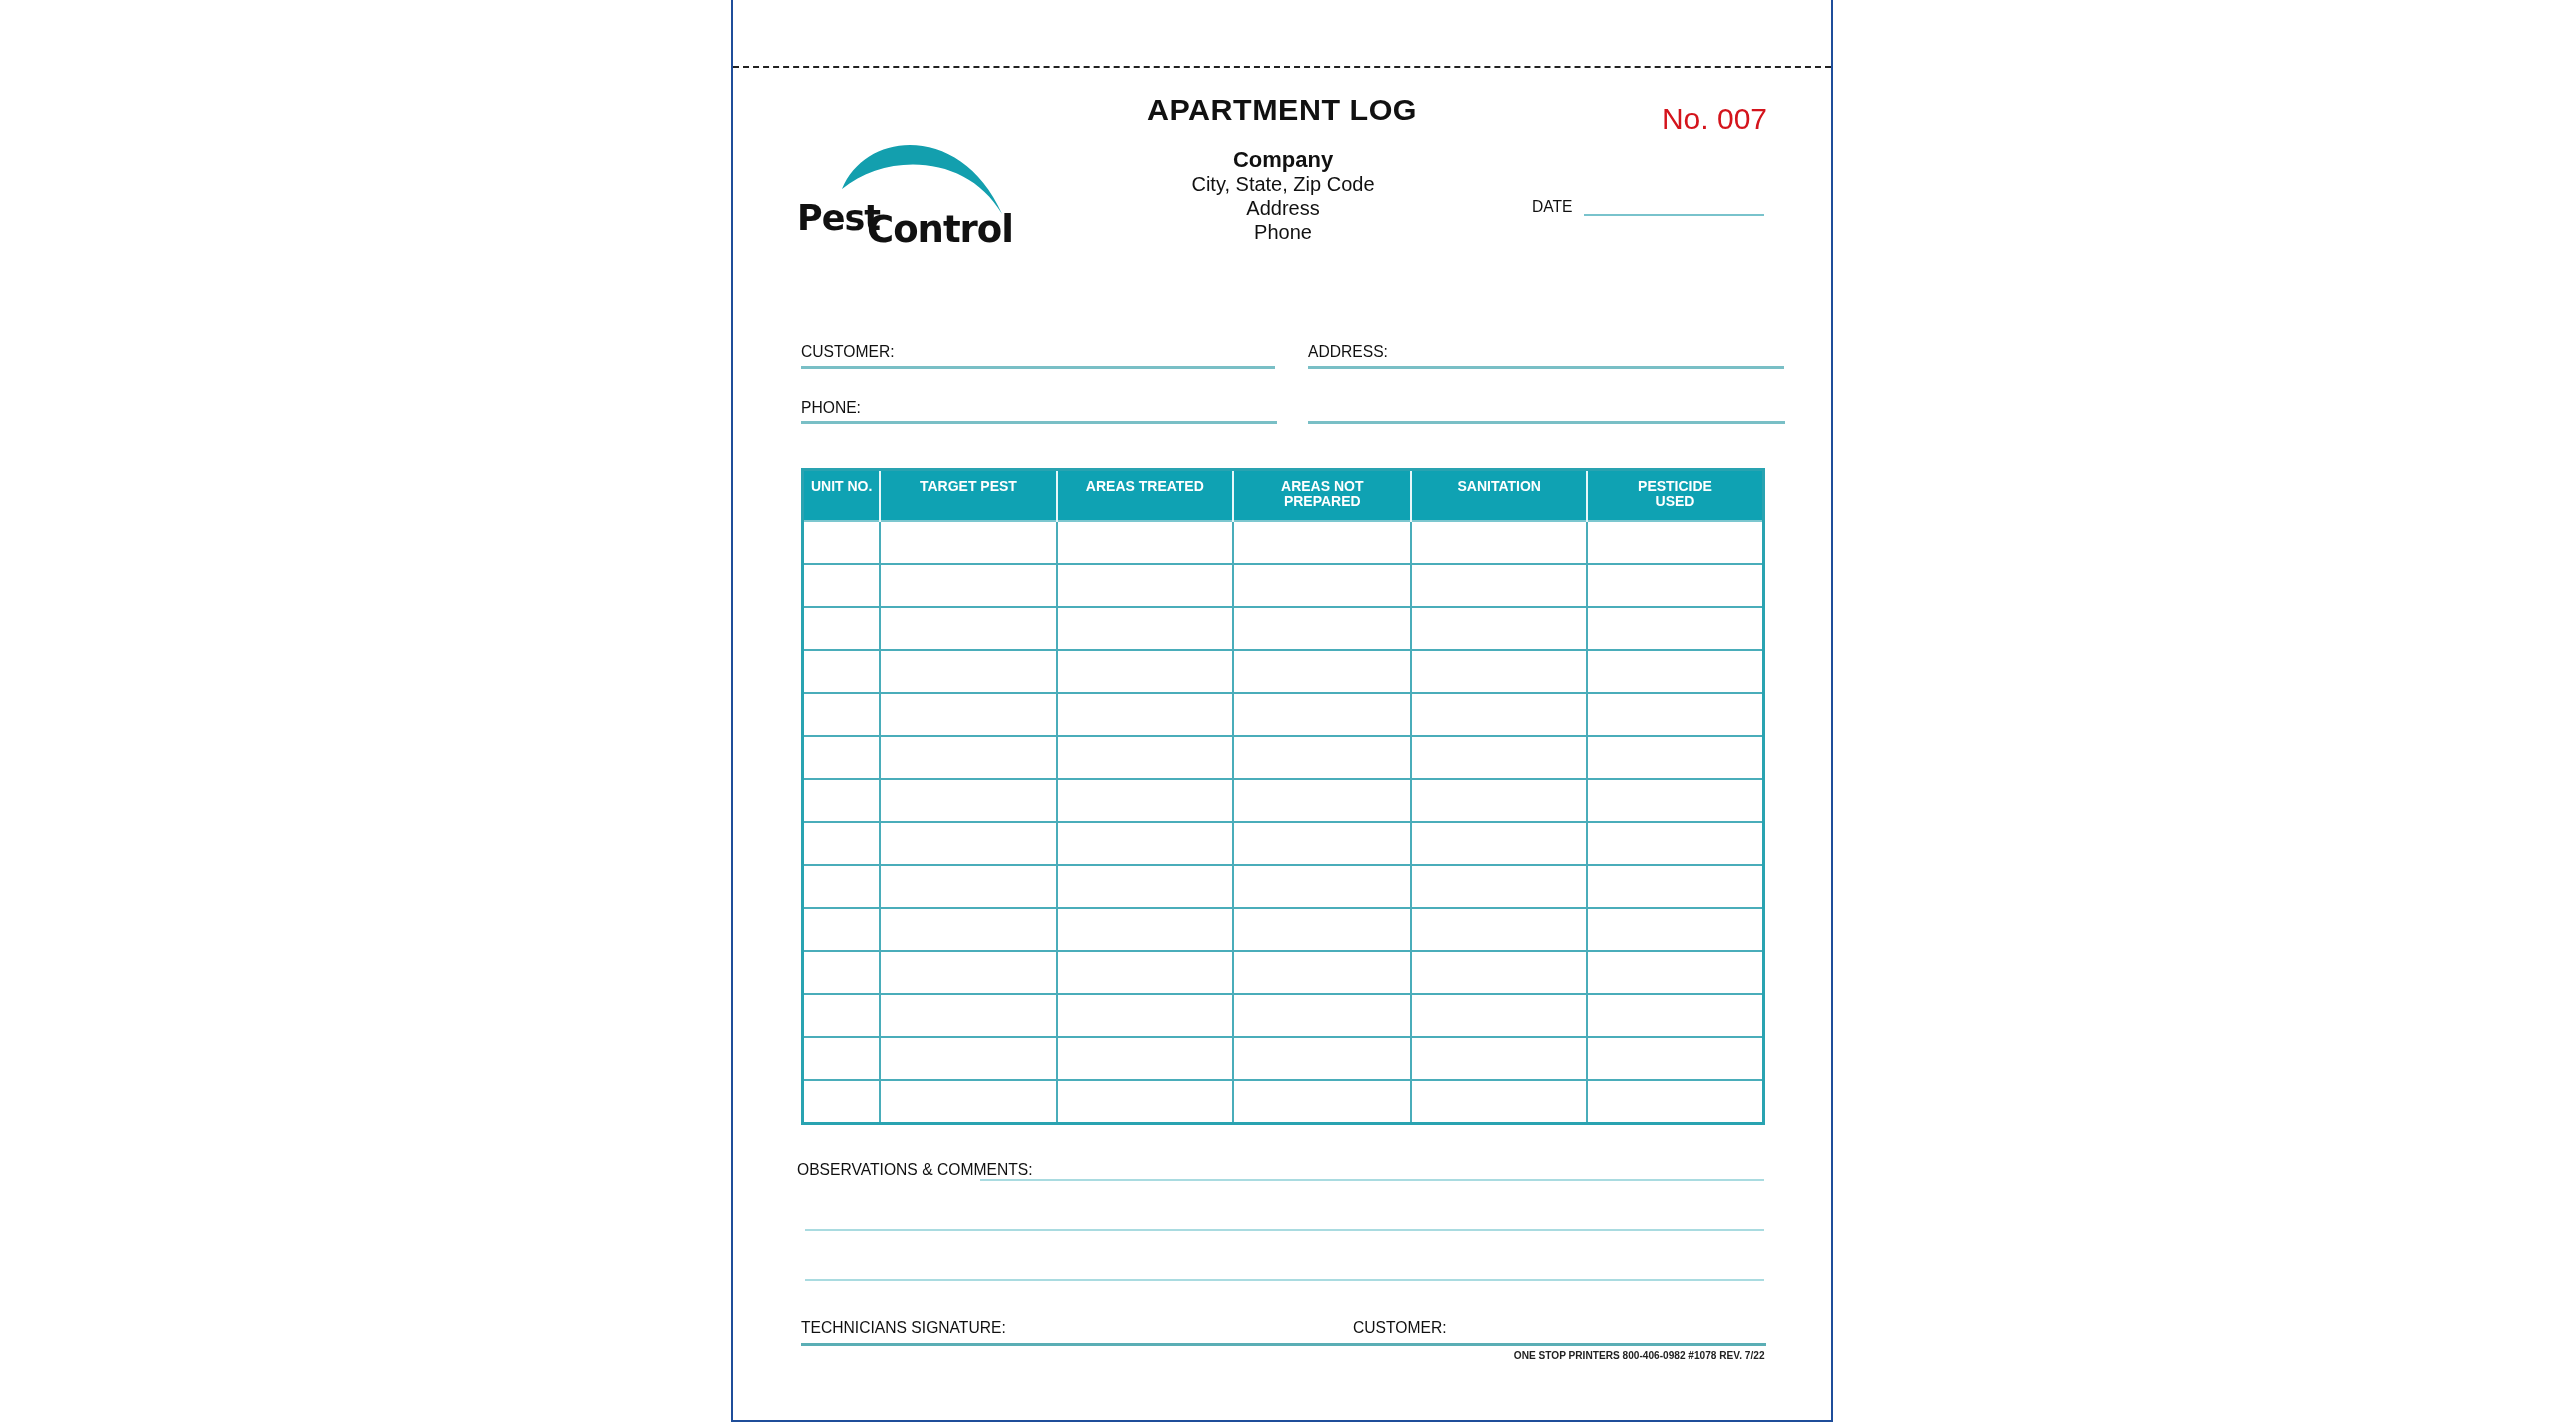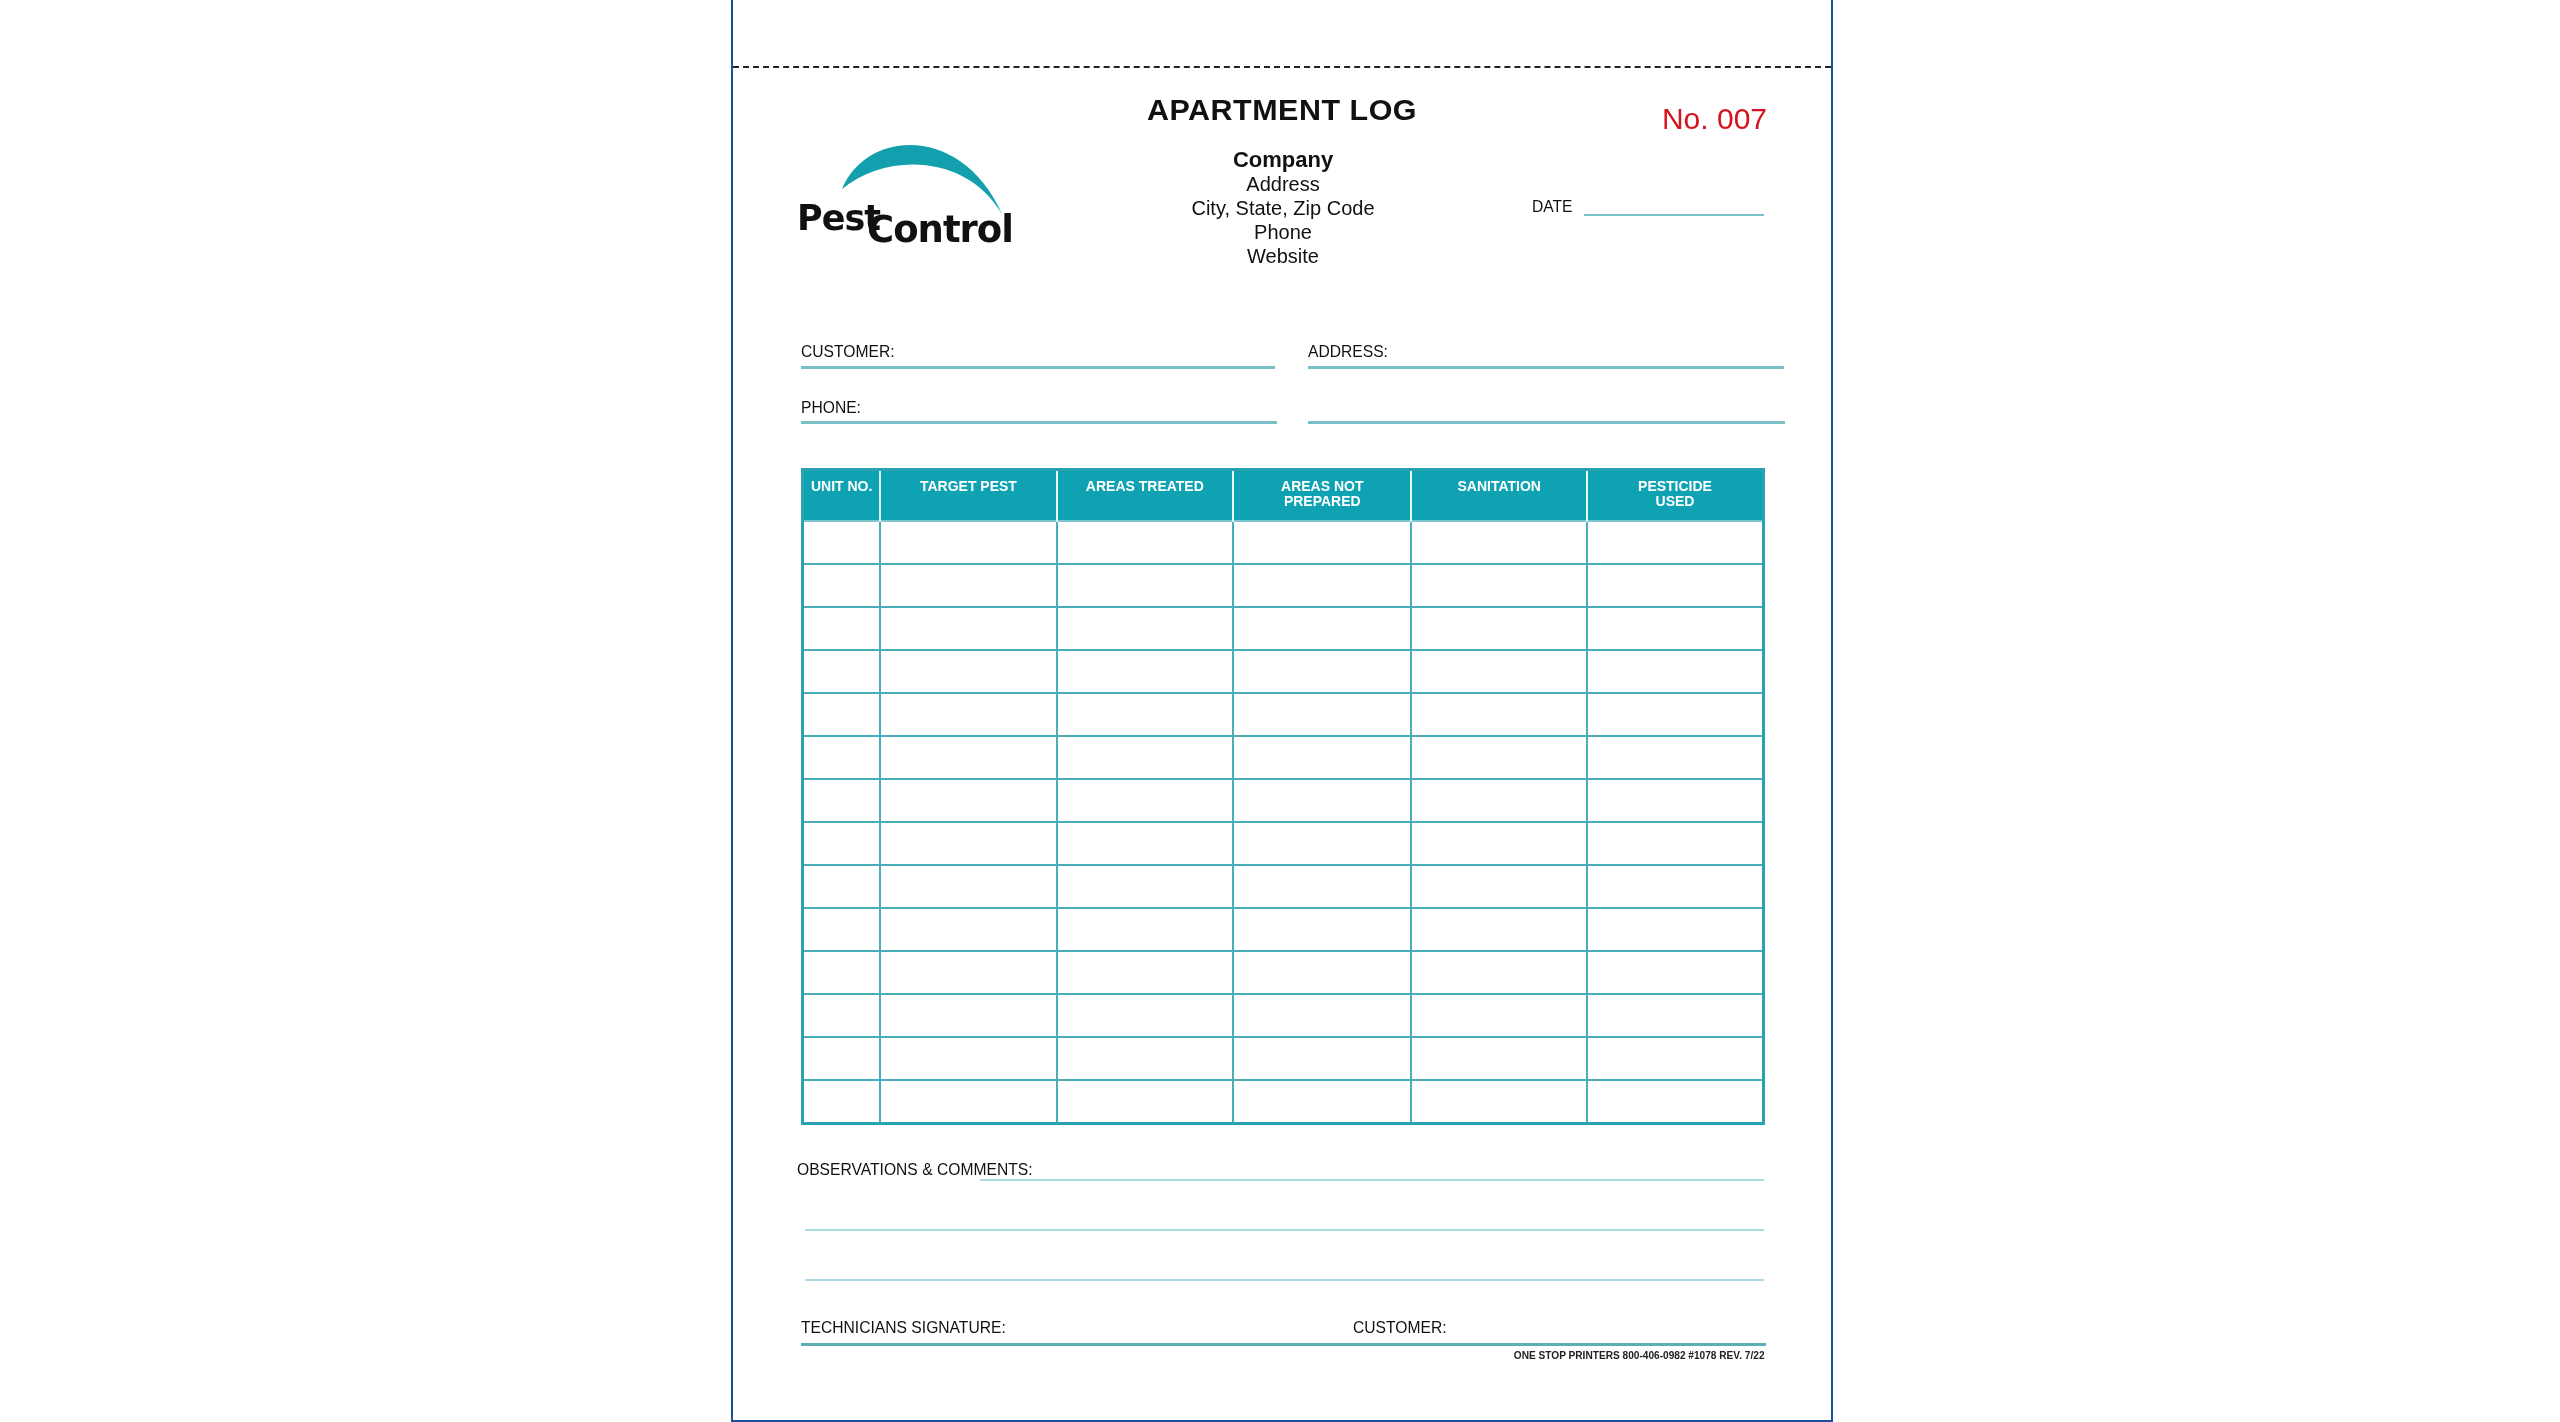--- a/index.html
+++ b/index.html
@@ -60,24 +60,23 @@
     </svg>
     <span class="abs" style="left:0;top:64px;font-size:35px;font-weight:bold;font-family:'DejaVu Sans',sans-serif;letter-spacing:-1px;color:#111;">Pest</span>
     <span class="abs" style="left:70px;top:74px;font-size:37px;font-weight:bold;font-family:'DejaVu Sans',sans-serif;letter-spacing:-1px;color:#111;">Control</span>
   </div>
 
   <div class="abs title">APARTMENT LOG</div>
   <div class="abs docno">No. 007</div>
 
   <div class="abs company">
     <div class="cname">Company</div>
+    <div>City, State, Zip Code</div>
     <div>Address</div>
-    <div>City, State, Zip Code</div>
     <div>Phone</div>
-    <div>Website</div>
   </div>
 
   <div class="abs date-label field-label" style="left:799px;">DATE</div>
   <div class="abs date-line"></div>
 
   <div class="abs field-label" style="left:68px;top:342px;">CUSTOMER:</div>
   <div class="abs field-line" style="left:68px;top:366px;width:474px;"></div>
 
   <div class="abs field-label" style="left:575px;top:342px;">ADDRESS:</div>
   <div class="abs field-line" style="left:575px;top:366px;width:476px;"></div>

